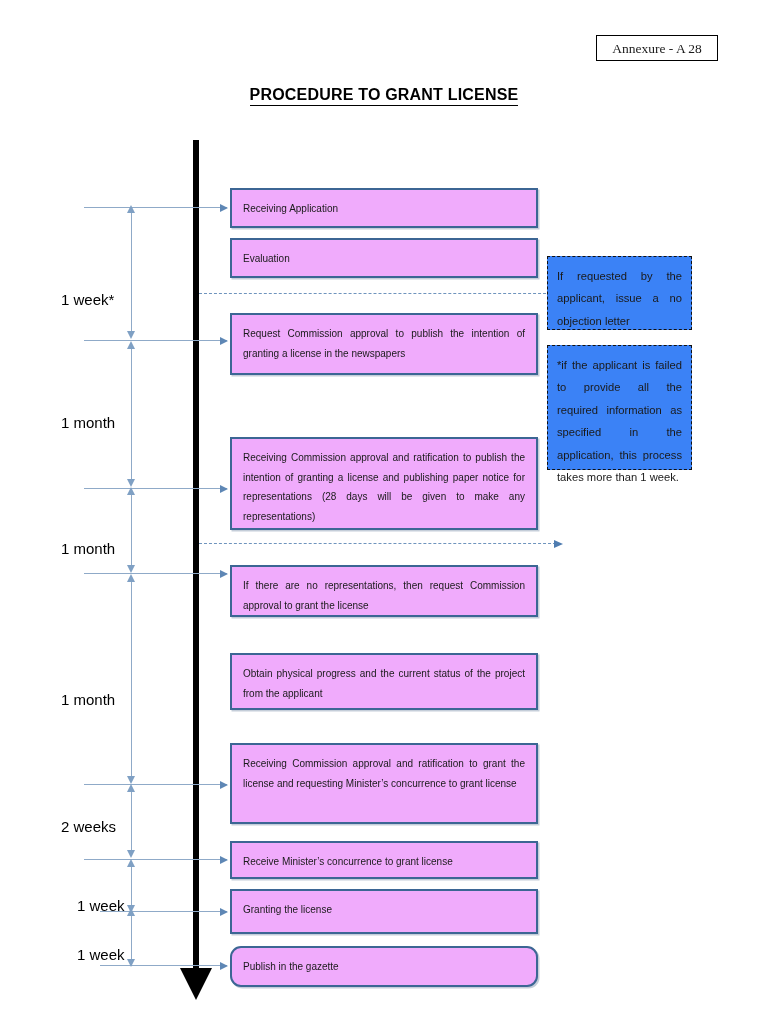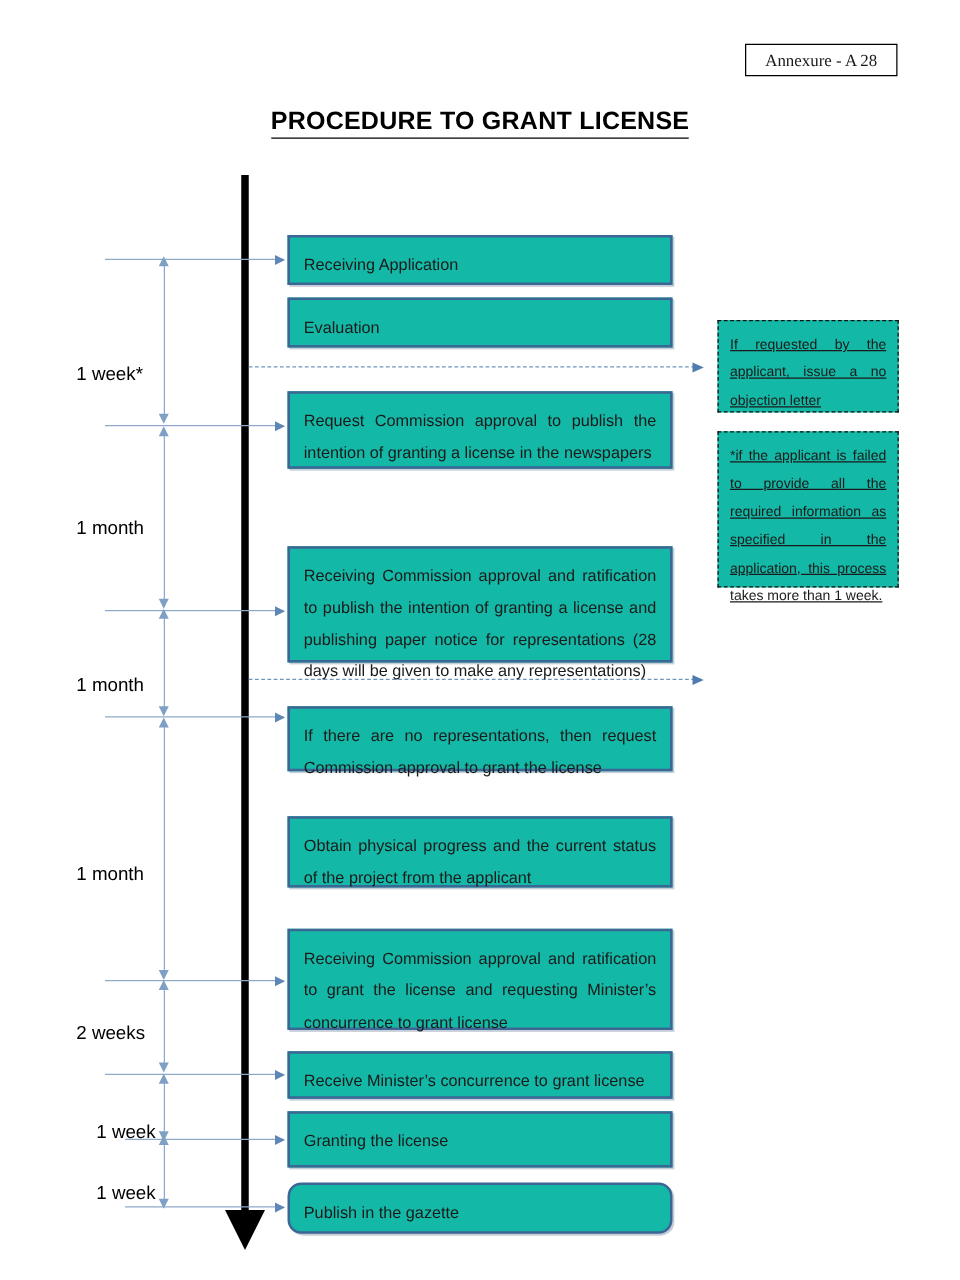--- a/index.html
+++ b/index.html
@@ -37,21 +37,21 @@
     box-sizing: border-box;
   }
 
   
   #title {
     position: absolute;
     left: 0;
     top: 86px;
     width: 768px;
     text-align: center;
-    font-size: 20px;
+    font-size: 16px;
     font-weight: bold;
     letter-spacing: 0.2px;
     color: #000000;
   }
   #title span.u {
     border-bottom: 1.6px solid #000000;
     padding-bottom: 2px;
   }
 
   
@@ -74,44 +74,43 @@
     border-top: 32px solid #000000;
   }
 
   
   .pbox {
     position: absolute;
     left: 230px;
     width: 308px;
     box-sizing: border-box;
     border: 2.2px solid #3c6694;
-    background: #14b8a6;
-    font-size: 13px;
+    background: #f0abfc;
+    font-size: 10px;
     line-height: 1.95;
     color: #1a1a1a;
     text-align: justify;
     padding: 9px 11px 8px 11px;
     box-shadow: 1.5px 1.5px 0 rgba(150,165,185,0.55);
   }
   .pbox .txt { display: block; }
 
   
   .nbox {
     position: absolute;
-    left: 574px;
+    left: 547px;
     width: 145px;
     box-sizing: border-box;
     border: 1.6px dashed #111111;
-    background: #14b8a6;
+    background: #3b82f6;
     font-size: 11.2px;
     line-height: 2.0;
     color: #1a1a1a;
     text-align: justify;
     padding: 8px 9px 10px 9px;
-    text-decoration: underline;
   }
 
   
   .hconn {
     position: absolute;
     height: 1.4px;
     background: #8faac8;
   }
   .hconn::after {
     content: "";

